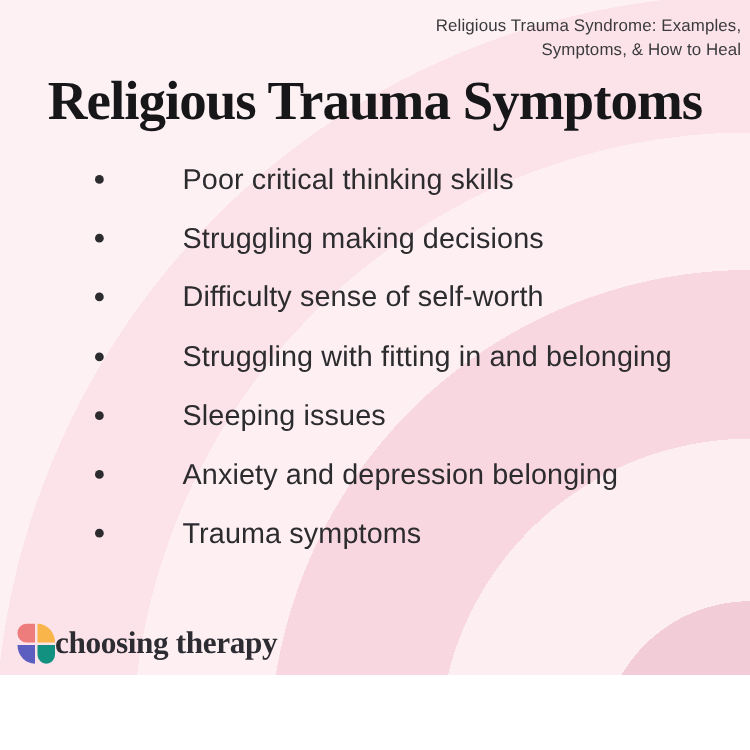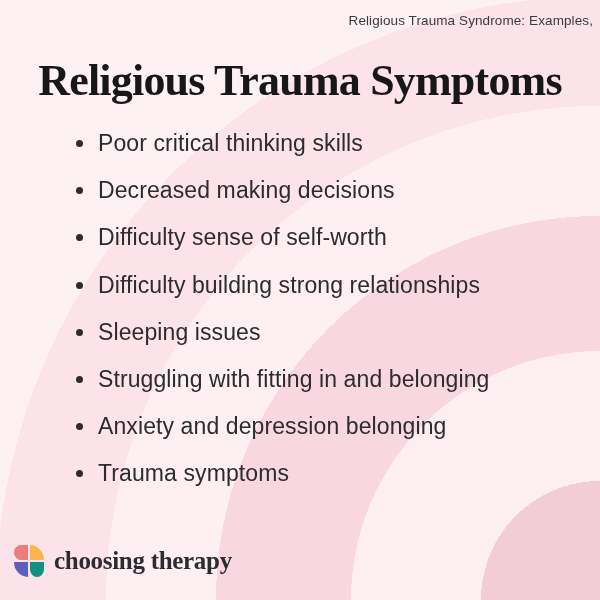--- a/index.html
+++ b/index.html
@@ -1,19 +1,19 @@
 <!DOCTYPE html>
 <html><head>
 <meta charset="utf-8">
 <style>
   * { margin: 0; padding: 0; box-sizing: border-box; }
   html, body { background: #ffffff; }
   .canvas {
     position: relative;
-    width: 600px; height: 600px;
+    width: 600px; height: 540px;
     overflow: hidden;
     font-family: "Liberation Sans", sans-serif;
     
     background: radial-gradient(circle at 600px 600px,
       #f2ccd7 0 119px,
       #fdeef1 119px 249px,
       #f8d7e0 249px 384px,
       #fdeff2 384px 494px,
       #fbe3e9 494px 604px,
       #fdf1f3 604px);
@@ -47,36 +47,36 @@
     list-style: none;
   }
   .symptoms li {
     height: 47.2px;
     display: flex;
     align-items: center;
     font-size: 23px;
     color: #2c2c2f;
     letter-spacing: 0.1px;
     white-space: nowrap;
+    gap: 48px;
   }
   .symptoms .dot {
     width: 7px; height: 7px;
     border-radius: 50%;
     background: #2c2c2f;
     margin-left: 4px;
     margin-right: 15px;
     flex: 0 0 auto;
   }
 
   .brand {
     position: absolute;
-    left: 14px; bottom: 23px;
+    left: 14px; bottom: 9px;
     display: flex;
     align-items: center;
-    gap: 10px;
   }
   .brand-mark {
     width: 30px; height: 32px;
     display: grid;
     grid-template-columns: 1fr 1fr;
     grid-template-rows: 1fr 1fr;
     gap: 2px;
   }
   .petal { width: 100%; height: 100%; }
   .petal-tl { border-radius: 50% 0 0 50%; }   
@@ -92,48 +92,45 @@
     white-space: nowrap;
   }
 </style>
 </head>
 <body>
 
 <div class="canvas">
 
   <div class="corner-note">
     <div>Religious Trauma Syndrome: Examples,</div>
+    <div>Symptoms, &amp; How to Heal</div>
   </div>
 
   <h1 class="title">Religious Trauma Symptoms</h1>
 
   <ul class="symptoms">
       <li>
         <span class="dot"></span>
         <span>Poor critical thinking skills</span>
       </li>
       <li>
         <span class="dot"></span>
-        <span>Decreased making decisions</span>
+        <span>Struggling making decisions</span>
       </li>
       <li>
         <span class="dot"></span>
         <span>Difficulty sense of self-worth</span>
       </li>
       <li>
         <span class="dot"></span>
-        <span>Difficulty building strong relationships</span>
+        <span>Struggling with fitting in and belonging</span>
       </li>
       <li>
         <span class="dot"></span>
         <span>Sleeping issues</span>
-      </li>
-      <li>
-        <span class="dot"></span>
-        <span>Struggling with fitting in and belonging</span>
       </li>
       <li>
         <span class="dot"></span>
         <span>Anxiety and depression belonging</span>
       </li>
       <li>
         <span class="dot"></span>
         <span>Trauma symptoms</span>
       </li>
     </ul>

